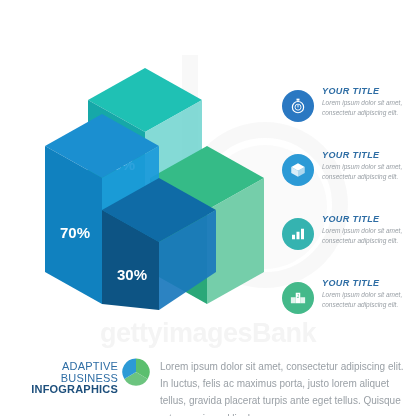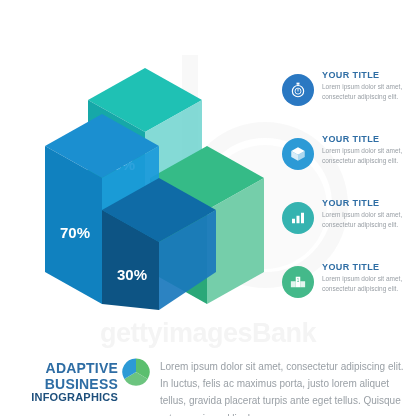--- a/index.html
+++ b/index.html
@@ -12,38 +12,38 @@
   #page { position:relative; width:416px; height:416px; background:#fff; }
 
   
   .bg-mark { position:absolute; left:150px; top:55px; width:230px; height:245px;
              opacity:.5; pointer-events:none; }
 
   
   .chart { position:absolute; left:40px; top:58px; width:232px; height:252px; }
 
   
-  .legend { position:absolute; left:282px; top:70px; width:134px; }
+  .legend { position:absolute; left:282px; top:86px; width:134px;font-style:italic; }
   .legend-item { position:relative; min-height:56px; margin-bottom:8px; }
   .legend-icon { position:absolute; left:0; top:4px; width:32px; height:32px;
                  border-radius:50%; display:flex; align-items:center; justify-content:center; }
   .legend-text { margin-left:40px; }
   .legend-title { font-size:9px; font-weight:bold; letter-spacing:.4px;
                   color:#2e6da4; margin-bottom:2px; }
   .legend-body { font-size:6.5px; line-height:1.55; color:#9aa0a6; max-width:84px; }
 
   
   .watermark { position:absolute; left:0; top:318px; width:416px; text-align:center;
                font-size:27px; font-weight:bold; color:#f4f4f4;
                letter-spacing:-.5px; user-select:none; }
 
   
   .footer { position:absolute; left:0; top:352px; width:416px; height:64px; }
   .brand { position:absolute; left:22px; top:8px; width:96px; text-align:right; }
-  .brand-line1 { font-size:14px; font-weight:bold; color:#2e6da4; letter-spacing:.2px; }
+  .brand-line1 { font-size:11px; font-weight:normal; color:#2e6da4; letter-spacing:.2px; }
   .brand-line2 { font-size:11px; font-weight:bold; color:#1d4f7c; letter-spacing:.2px;
                  margin-top:-1px; }
   .brand-logo { position:absolute; left:122px; top:6px; width:28px; height:28px; }
   .footer-body { position:absolute; left:160px; top:6px; width:250px;
                  font-size:10px; line-height:1.72; color:#9aa0a6; }
 </style>
 </head>
 <body>
 
 <div id="page">

